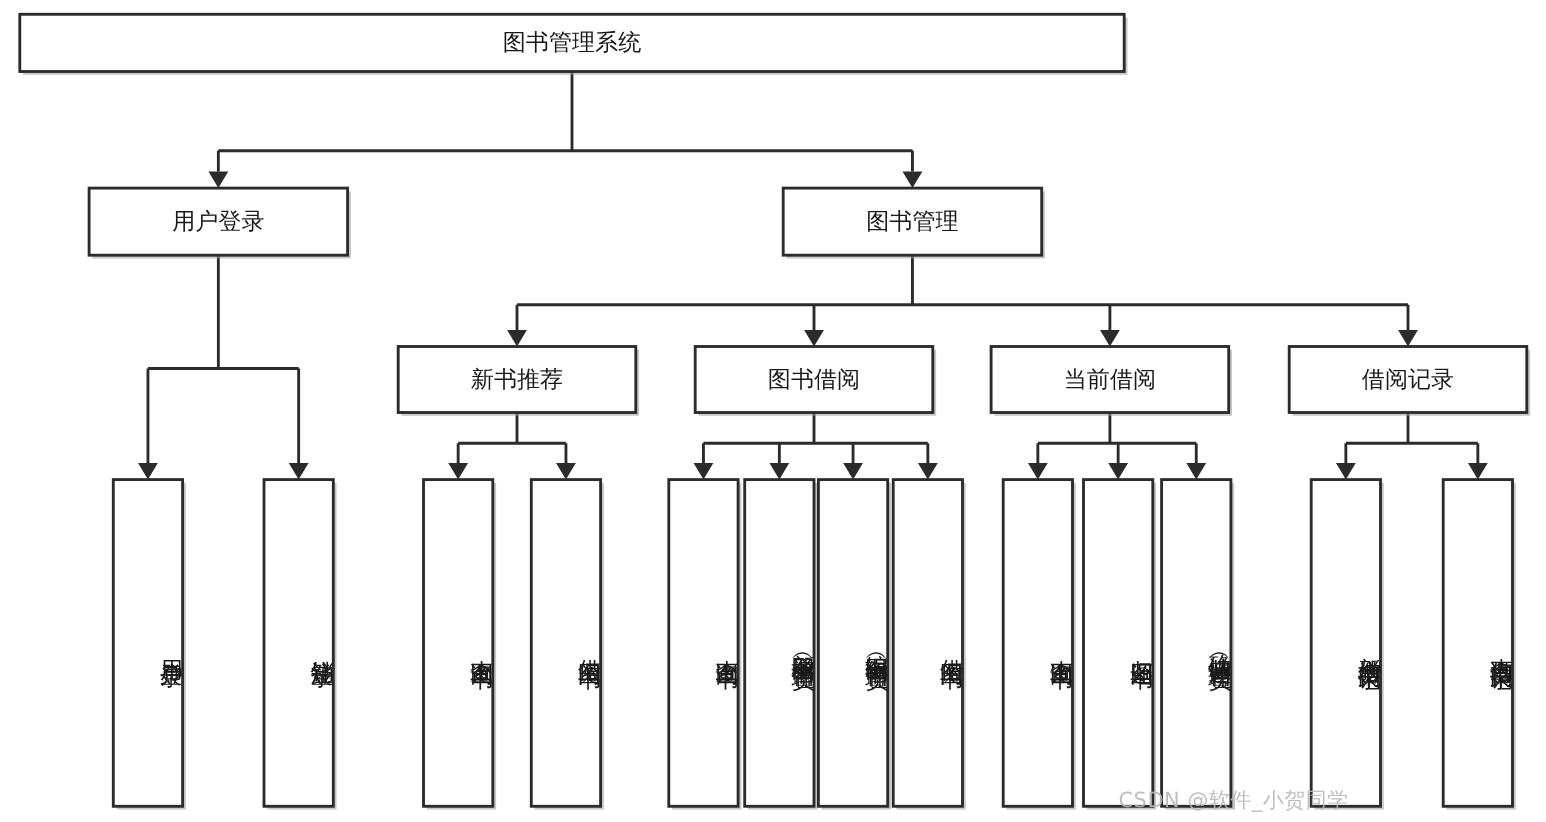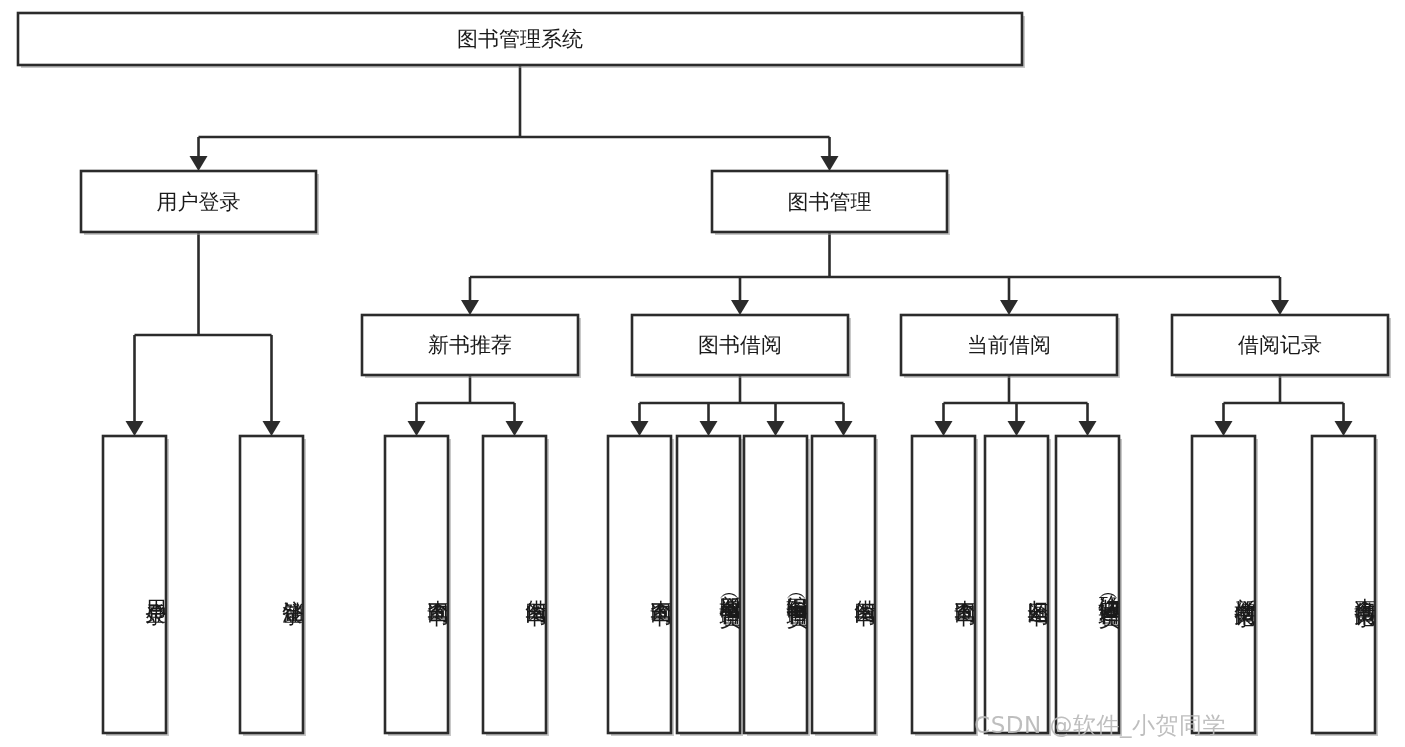--- a/index.html
+++ b/index.html
@@ -69,21 +69,21 @@
     align-items: flex-start;
     justify-content: flex-start;
     white-space: nowrap;
     pointer-events: none;
   }
   .watermark {
     position: absolute;
     right: 12px;
     bottom: 6px;
     font-family: "DejaVu Sans", "Liberation Sans", sans-serif;
-    font-size: 23px;
+    font-size: 19px;
     color: #b9b9b9;
     opacity: 0.92;
     white-space: nowrap;
     letter-spacing: 0.5px;
   }
 </style>
 </head>
 <body>
 
 <div id="diagram-root">

